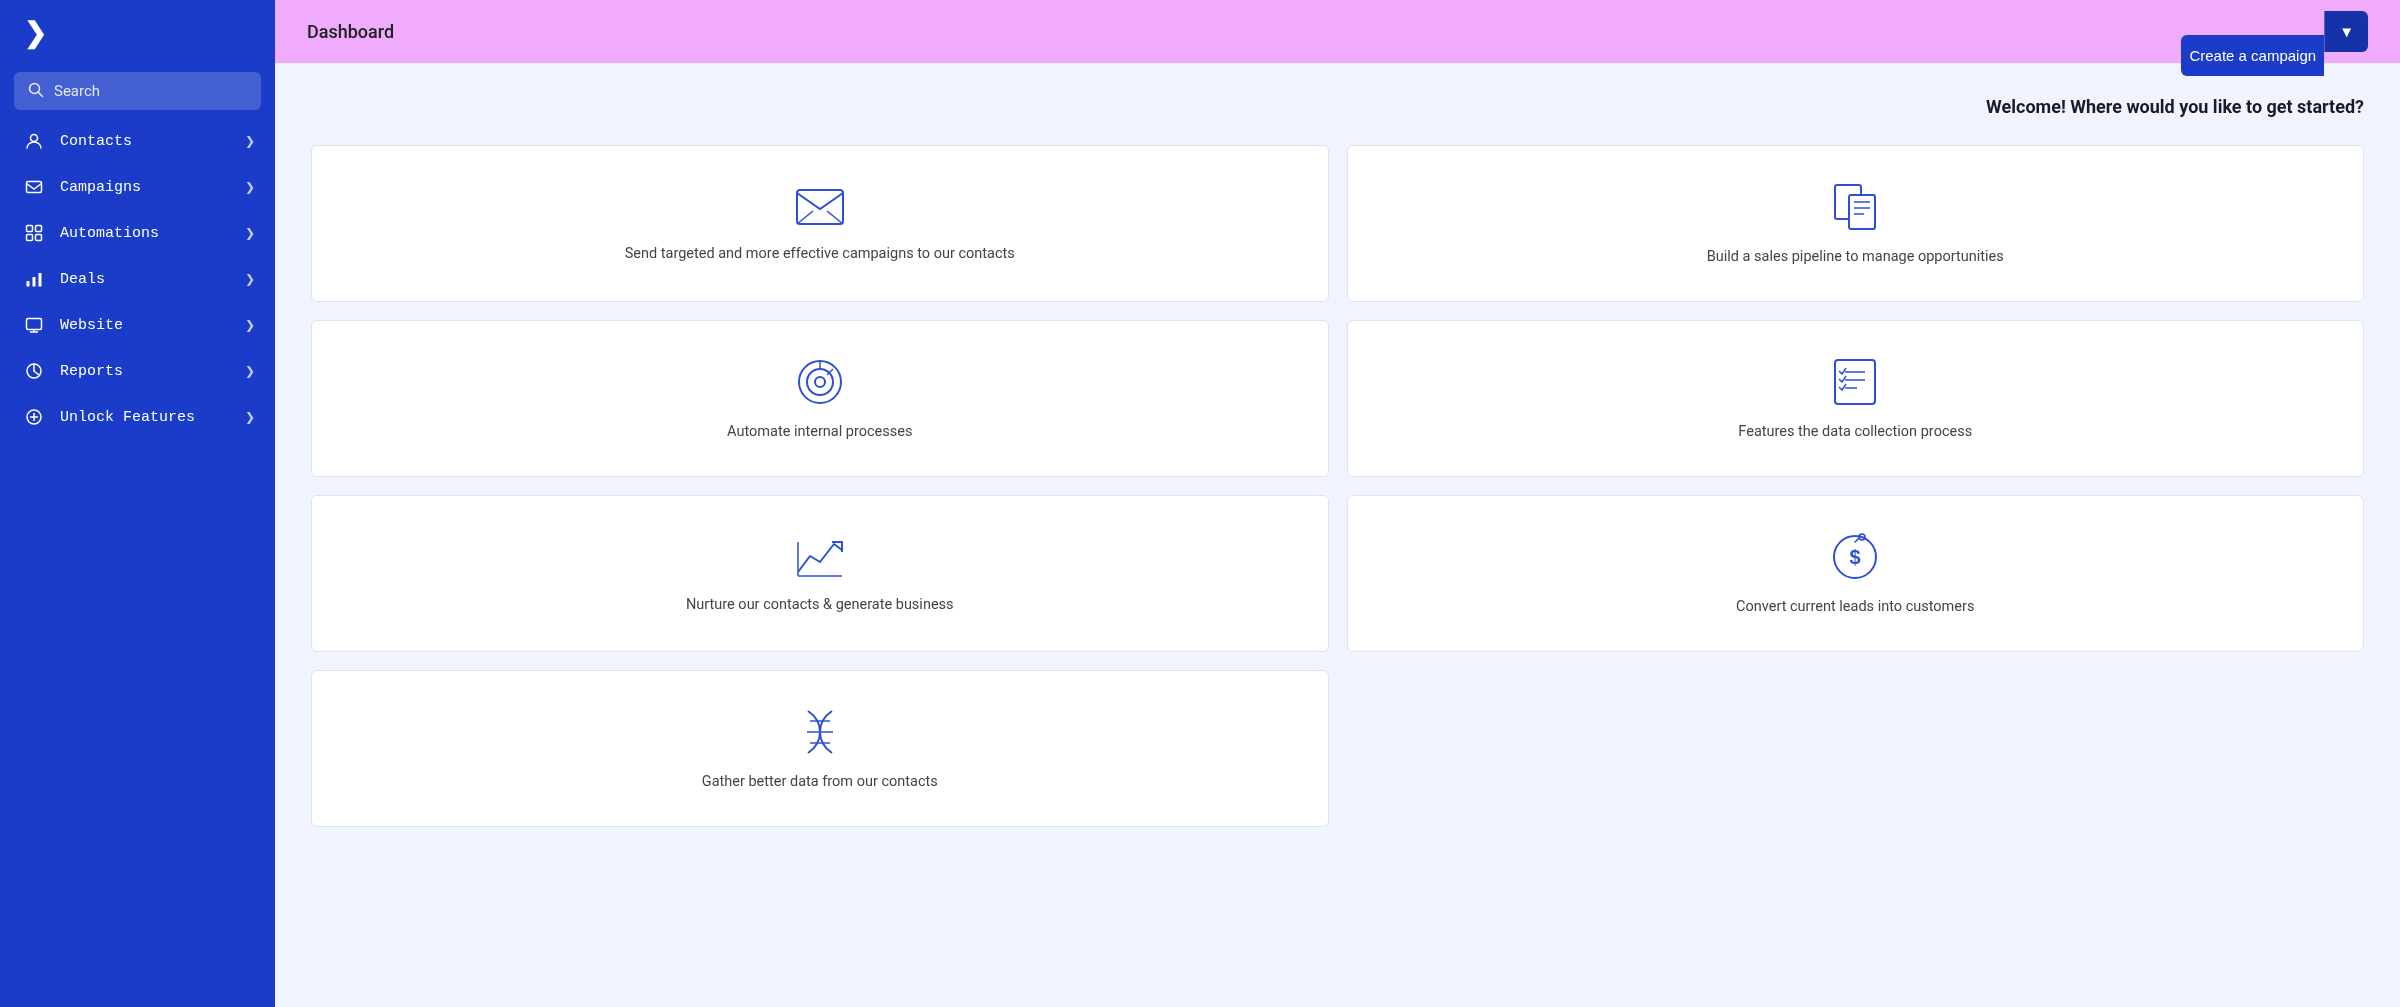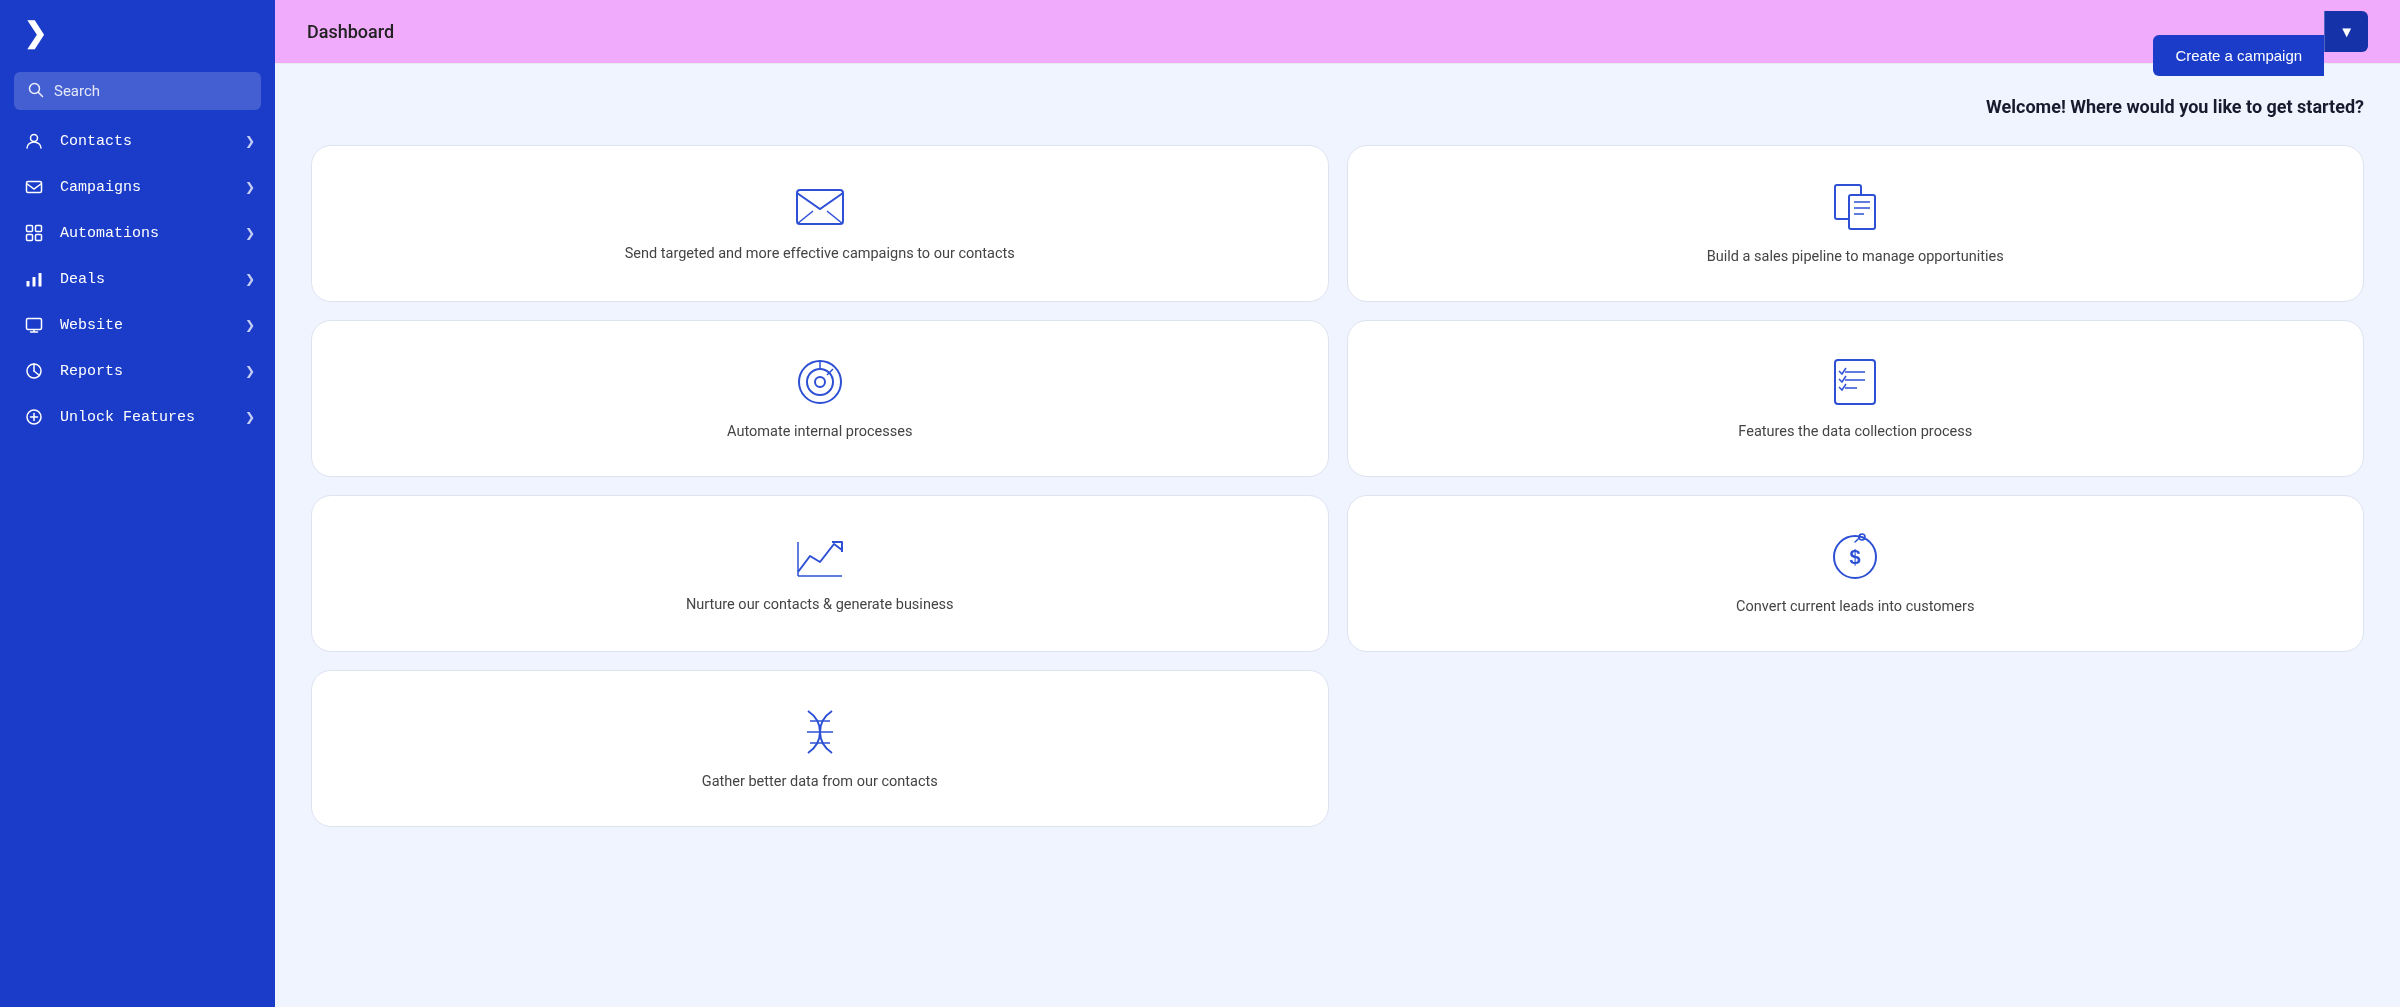--- a/index.html
+++ b/index.html
@@ -109,21 +109,21 @@
 
     #create-btn-wrap {
       display: flex;
       align-items: center;
     }
 
     #create-campaign-btn {
       background: #1a3cc8;
       color: white;
       border: none;
-      padding: 12px 22px;
+      padding: 12px 8px;
       border-radius: 6px 0 0 6px;
       font-size: 15px;
       cursor: pointer;
       font-weight: 500;
       margin-top: 48px;
     }
 
     #create-campaign-dropdown {
       background: #1532a8;
       color: white;
@@ -149,21 +149,21 @@
     }
 
     .card-grid {
       display: grid;
       grid-template-columns: 1fr 1fr;
       gap: 18px;
     }
 
     .card {
       background: white;
-      border-radius: 20px;
+      border-radius: 6px;
       border: 1px solid #dde3f0;
       display: flex;
       flex-direction: column;
       align-items: center;
       justify-content: center;
       padding: 36px 30px;
       cursor: pointer;
       transition: box-shadow 0.15s, border-color 0.15s;
       min-height: 140px;
     }

